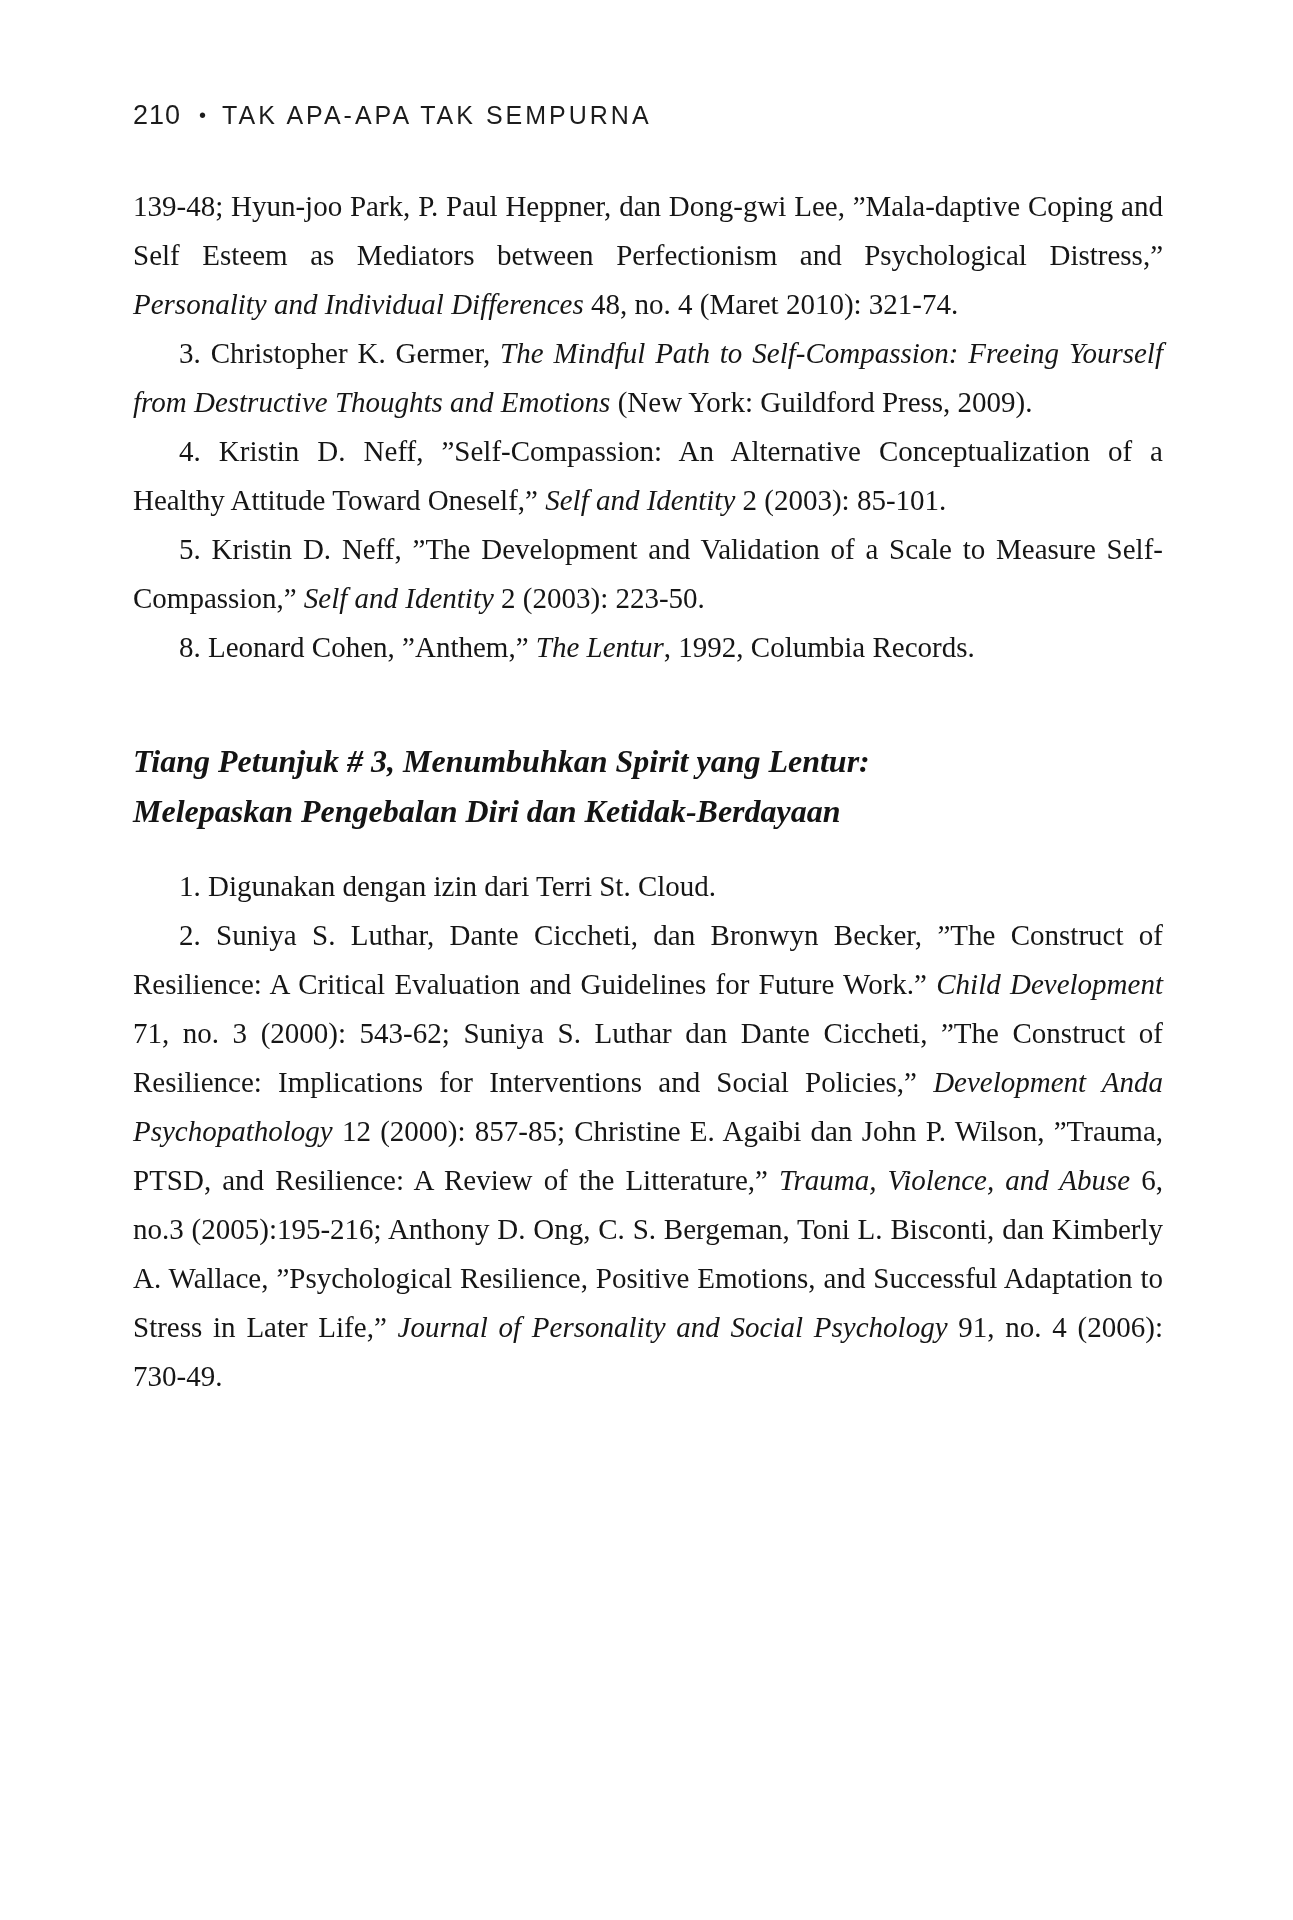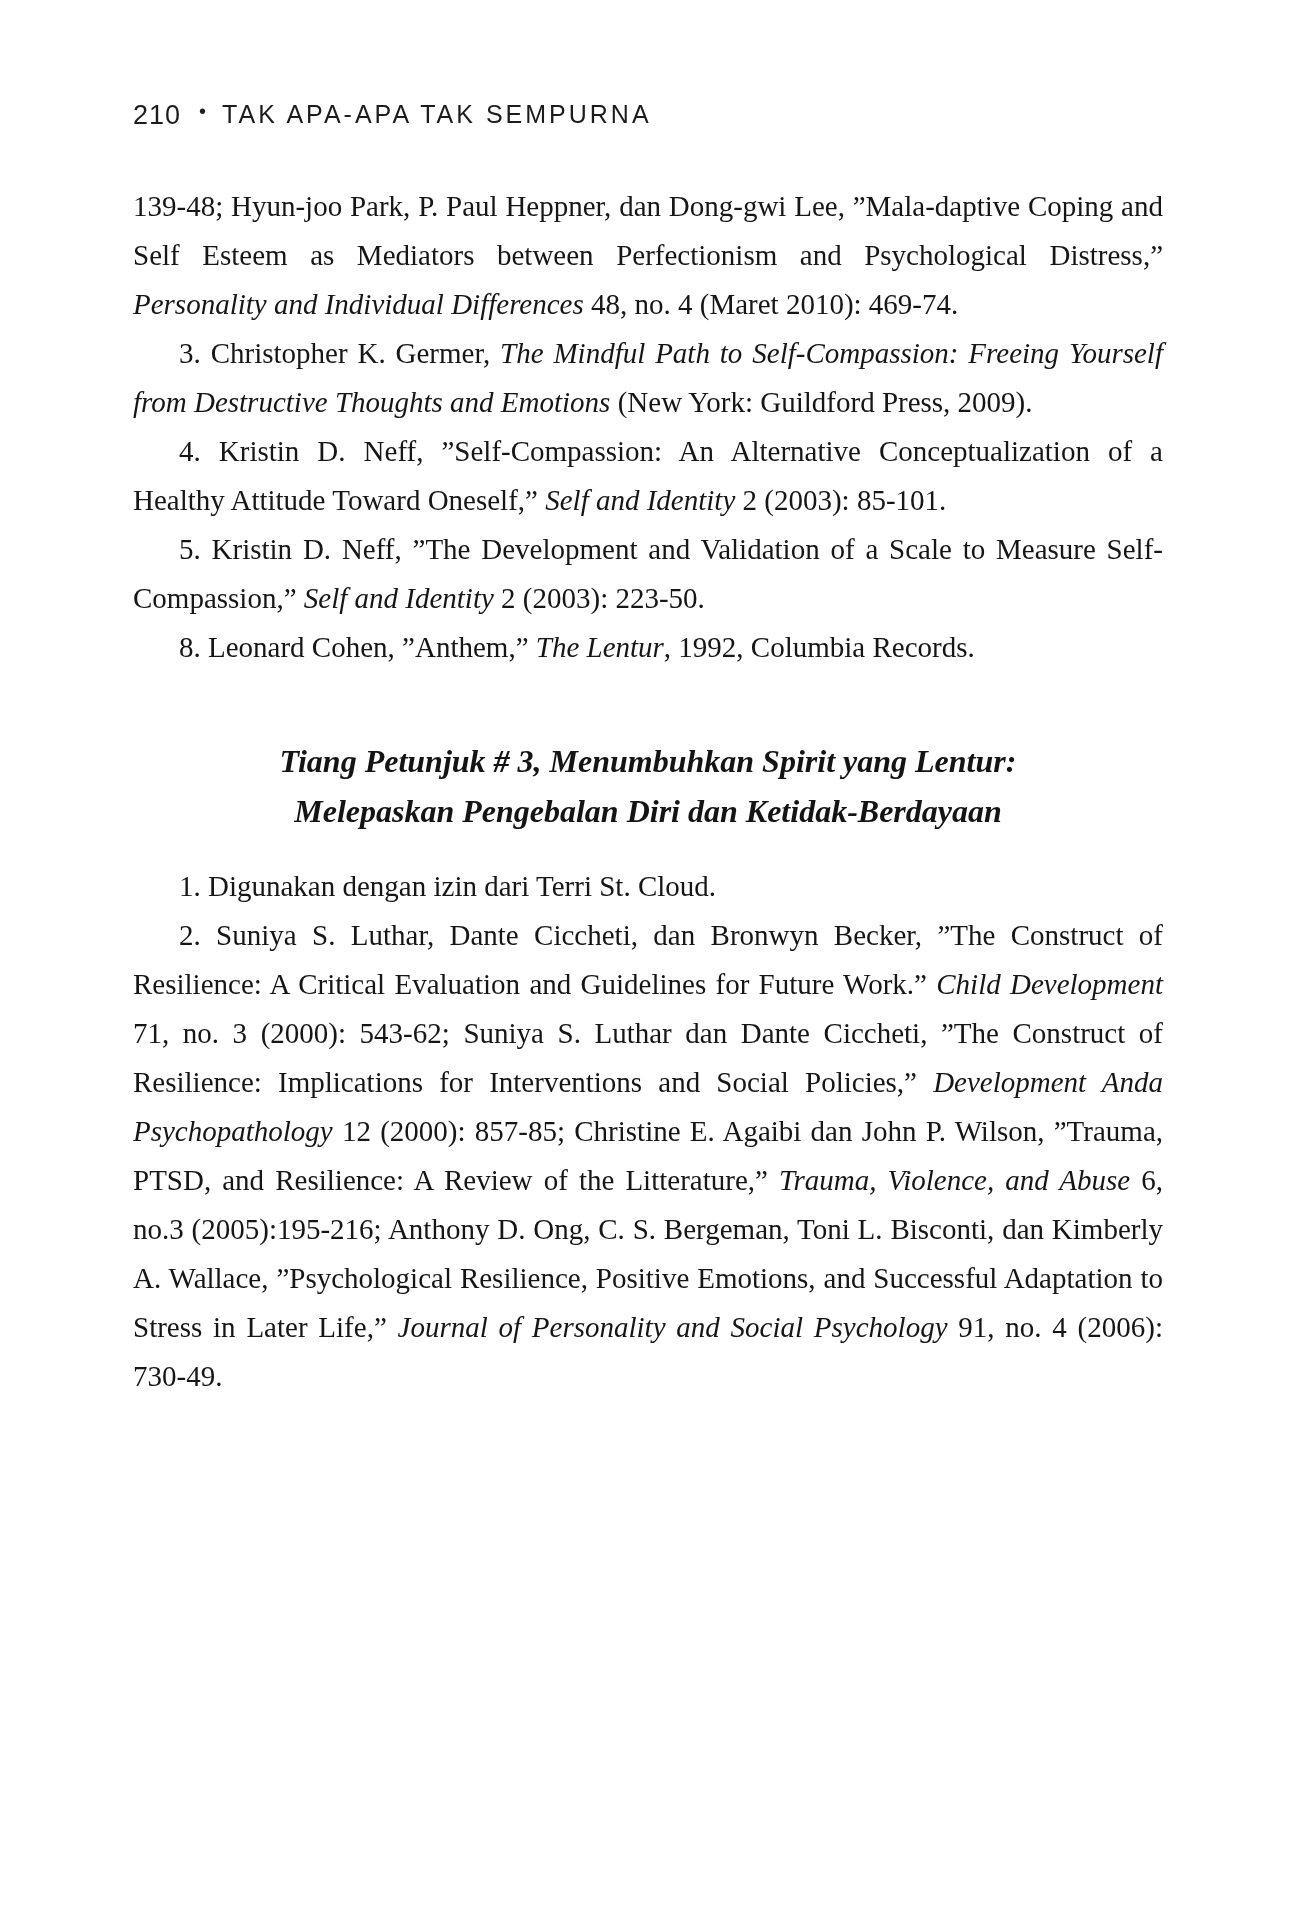--- a/index.html
+++ b/index.html
@@ -12,20 +12,21 @@
     position: relative;
     width: 1293px; height: 1920px;
     background: #ffffff;
     color: #161616;
     overflow: hidden;
   }
   .running-head {
     position: absolute;
     left: 133px; top: 100px;
     display: flex;
+    align-items: center;
     font-family: "Liberation Sans", sans-serif;
     color: #1c1c1c;
     white-space: nowrap;
   }
   .running-head .page-num {
     font-size: 27px;
     letter-spacing: 1px;
   }
   .running-head .sep {
     font-size: 20px;
@@ -50,40 +51,39 @@
   }
   p.body-para.indent { text-indent: 46px; }
   .section-heading {
     margin: 64px 0 26px 0;
     font-family: "Liberation Serif", serif;
     font-weight: bold;
     font-style: italic;
     font-size: 32px;
     line-height: 50px;
     color: #141414;
-    text-align: center;
   }
   .section-heading span { display: block; }
   i { }
 </style>
 </head>
 <body>
 
 <div class="page">
 
   <div class="running-head">
     <span class="page-num">210</span>
     <span class="sep">•</span>
     <span class="book-title">TAK APA-APA TAK SEMPURNA</span>
   </div>
 
   <div class="content">
 
     <div id="notes-part1">
-        <p class="body-para"><span>139-48; Hyun-joo Park, P. Paul Heppner, dan Dong-gwi Lee, ”Mala-daptive Coping and Self Esteem as Mediators between Perfectionism and Psychological Distress,” </span><i>Personality and Individual Differences</i><span> 48, no. 4 (Maret 2010): 469-74.</span></p>
+        <p class="body-para"><span>139-48; Hyun-joo Park, P. Paul Heppner, dan Dong-gwi Lee, ”Mala-daptive Coping and Self Esteem as Mediators between Perfectionism and Psychological Distress,” </span><i>Personality and Individual Differences</i><span> 48, no. 4 (Maret 2010): 321-74.</span></p>
         <p class="body-para indent"><span>3. Christopher K. Germer, </span><i>The Mindful Path to Self-Compassion: Freeing Yourself from Destructive Thoughts and Emotions</i><span> (New York: Guildford Press, 2009).</span></p>
         <p class="body-para indent"><span>4. Kristin D. Neff, ”Self-Compassion: An Alternative Conceptualization of a Healthy Attitude Toward Oneself,” </span><i>Self and Identity</i><span> 2 (2003): 85-101.</span></p>
         <p class="body-para indent"><span>5. Kristin D. Neff, ”The Development and Validation of a Scale to Measure Self-Compassion,” </span><i>Self and Identity</i><span> 2 (2003): 223-50.</span></p>
         <p class="body-para indent"><span>8. Leonard Cohen, ”Anthem,” </span><i>The Lentur</i><span>, 1992, Columbia Records.</span></p>
       </div>
 
     <h2 class="section-heading">
       <span>Tiang Petunjuk # 3, Menumbuhkan Spirit yang Lentur:</span>
       <span>Melepaskan Pengebalan Diri dan Ketidak-Berdayaan</span>
     </h2>

